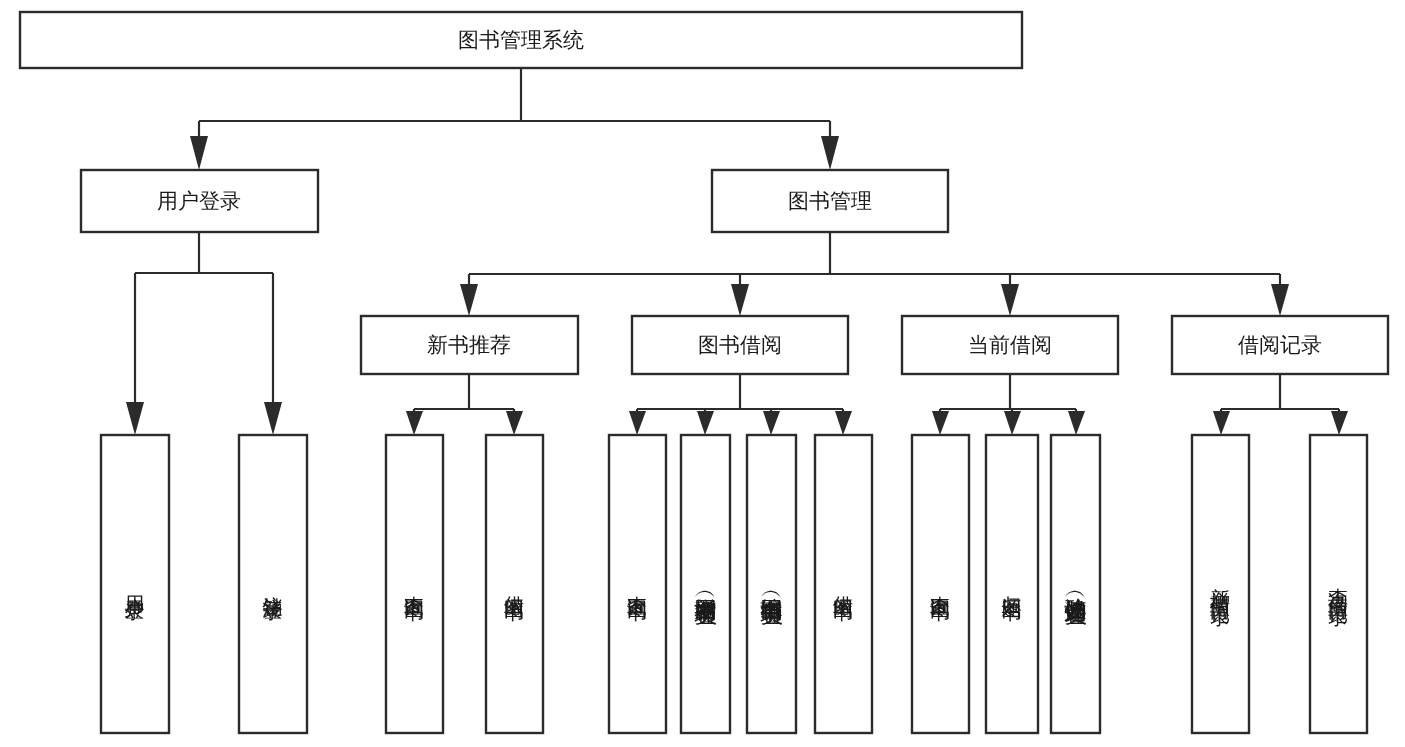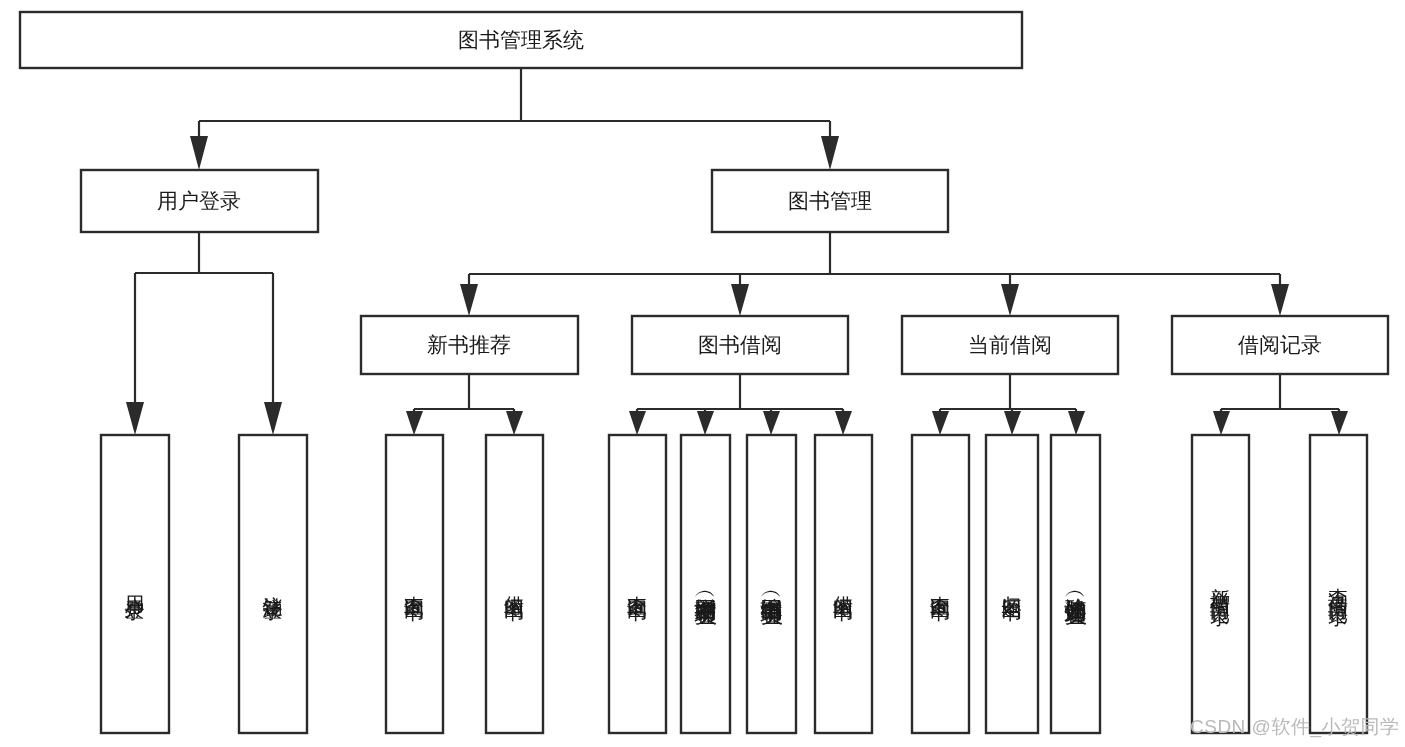--- a/index.html
+++ b/index.html
@@ -214,15 +214,14 @@
   <div class="vlabel" style="left:912px; top:435px; width:57px; height:298px;">查询图书</div>
 
   <div class="vlabel" style="left:986px; top:435px; width:52px; height:298px;">归还图书</div>
 
   <div class="vlabel" style="left:1051px; top:438px; width:49px; height:292px; font-size:22px; letter-spacing:1px;">确认归还（管理员）</div>
 
   <div class="vlabel" style="left:1192px; top:435px; width:57px; height:298px; letter-spacing:4px;">新增借阅记录</div>
 
   <div class="vlabel" style="left:1310px; top:435px; width:57px; height:298px; letter-spacing:4px;">查询借阅记录</div>
 
-  <div class="watermark" style="left:1190px; top:714px;">CSDN @软件_小贺同学</div>
 
 </div>
 
 </body></html>

